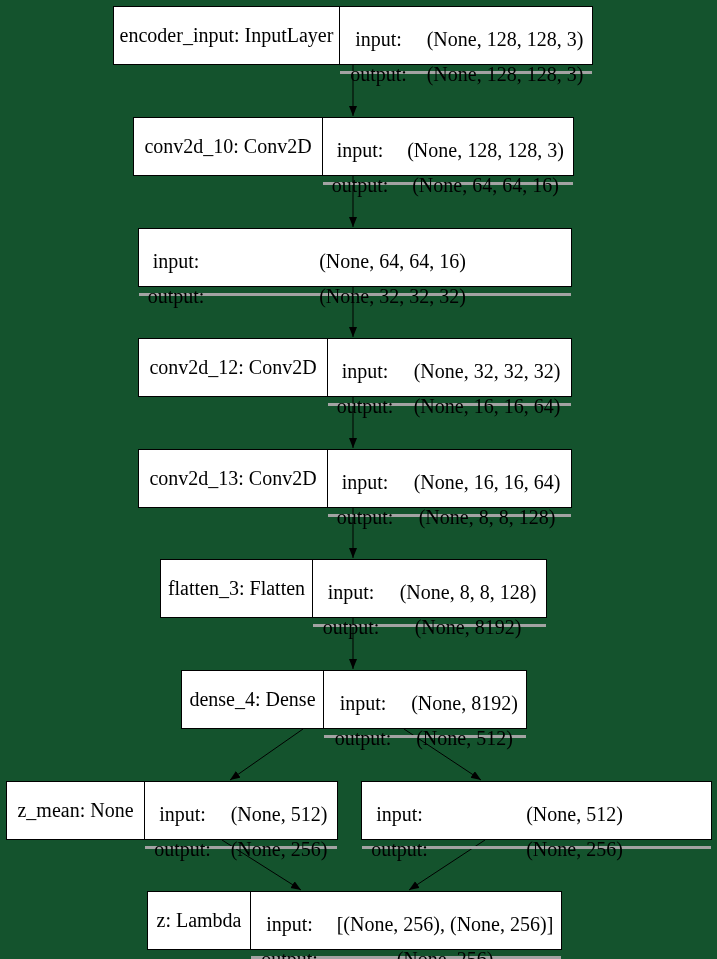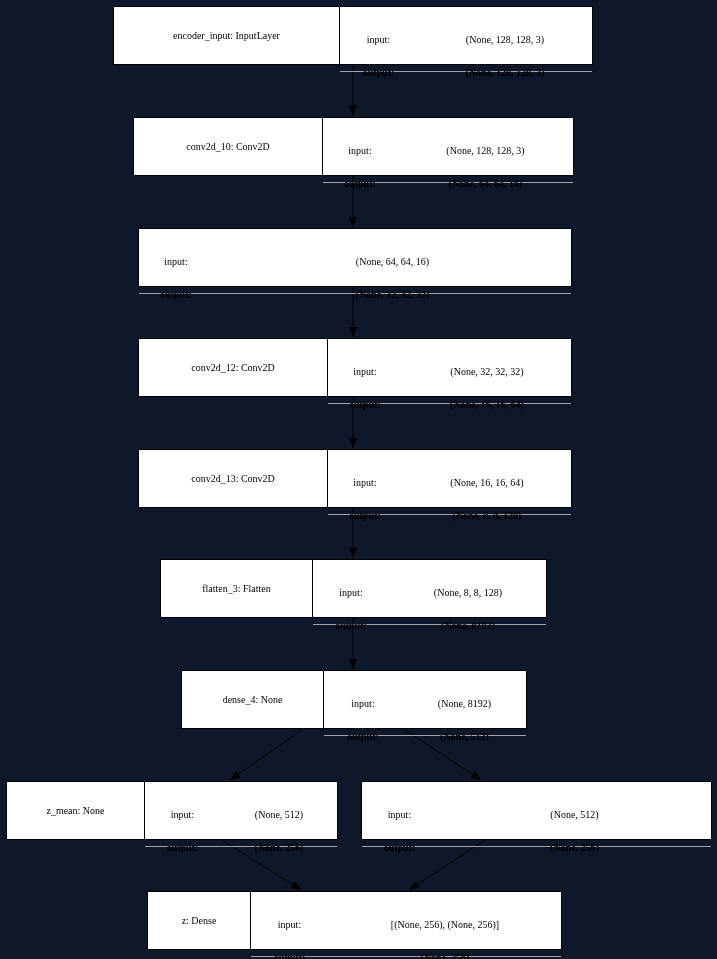--- a/index.html
+++ b/index.html
@@ -1,22 +1,22 @@
 <!DOCTYPE html>
 <html><head>
 <meta charset="utf-8">
 <style>
   html, body { margin: 0; padding: 0; background: #ffffff; }
   .canvas {
     position: relative;
     width: 717px;
     height: 959px;
-    background: #0f172a;
+    background: #14532d;
     font-family: "Liberation Serif", serif;
-    font-size: 10px;
+    font-size: 20px;
     color: #000000;
     overflow: hidden;
   }
   .edges {
     position: absolute;
     left: 0; top: 0;
     width: 717px; height: 959px;
     pointer-events: none;
   }
   .node {
@@ -39,21 +39,21 @@
     box-sizing: border-box;
     padding: 0 4px;
   }
   .node .io {
     flex: 1;
     display: flex;
     flex-direction: column;
     min-width: 0;
   }
   .node .io-row { flex: 1; display: flex; min-height: 0; margin-top: 32px; }
-  .node .io-row + .io-row { border-top: 1px solid #a3a3a3; font-weight: bold; }
+  .node .io-row + .io-row { border-top: 3px solid #a3a3a3; }
   .node .io-label {
     width: var(--lw);
     flex: none;
     display: flex;
     align-items: center;
     justify-content: center;
     border-right: 1px solid #000;
     box-sizing: border-box;
   }
   .node .io-value {
@@ -164,21 +164,21 @@
         <div class="io-value">(None, 8, 8, 128)</div>
       </div>
       <div class="io-row">
         <div class="io-label">output:</div>
         <div class="io-value">(None, 8192)</div>
       </div>
     </div>
   </div>
 
   <div class="node" style="--x:181px; --y:670px; --w:346px; --nw:142px; --lw:79px">
-    <div class="name">dense_4: None</div>
+    <div class="name">dense_4: Dense</div>
     <div class="io">
       <div class="io-row">
         <div class="io-label">input:</div>
         <div class="io-value">(None, 8192)</div>
       </div>
       <div class="io-row">
         <div class="io-label">output:</div>
         <div class="io-value">(None, 512)</div>
       </div>
     </div>
@@ -205,21 +205,21 @@
         <div class="io-value">(None, 512)</div>
       </div>
       <div class="io-row">
         <div class="io-label">output:</div>
         <div class="io-value">(None, 256)</div>
       </div>
     </div>
   </div>
 
   <div class="node" style="--x:147px; --y:891px; --w:415px; --nw:103px; --lw:78px">
-    <div class="name">z: Dense</div>
+    <div class="name">z: Lambda</div>
     <div class="io">
       <div class="io-row">
         <div class="io-label">input:</div>
         <div class="io-value">[(None, 256), (None, 256)]</div>
       </div>
       <div class="io-row">
         <div class="io-label">output:</div>
         <div class="io-value">(None, 256)</div>
       </div>
     </div>

